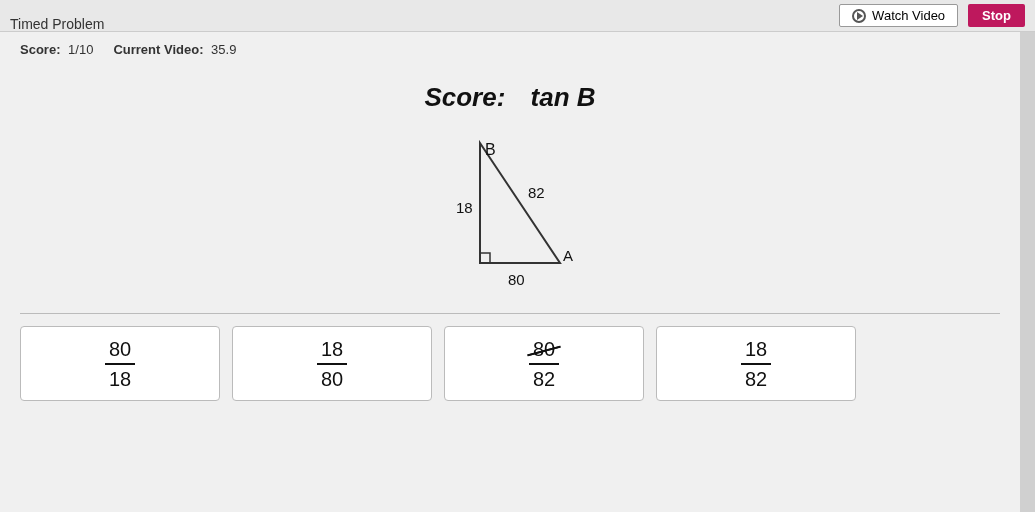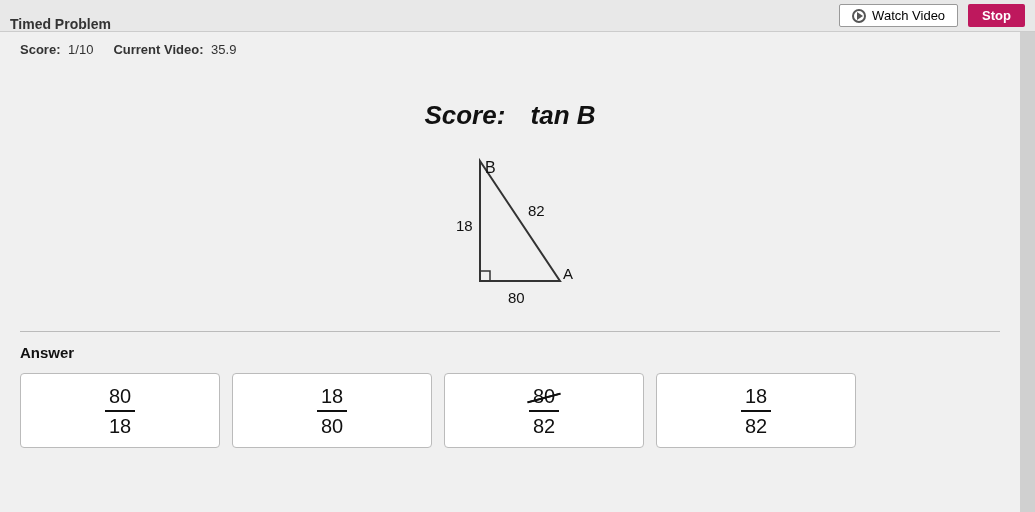--- a/index.html
+++ b/index.html
@@ -64,39 +64,39 @@
       border-radius: 2px;
     }
     .header-text {
       position: absolute;
       top: 8px;
       left: 10px;
       height: 32px;
       display: flex;
       align-items: center;
       font-size: 14px;
-      font-weight: bold;
+      font-weight: normal;
       color: #333;
     }
     .main-content {
       position: absolute;
       top: 32px;
       left: 0;
       right: 15px;
       bottom: 0;
       background: #f0f0f0;
       padding: 10px 20px;
     }
     .score-row {
       display: flex;
       align-items: center;
       gap: 20px;
       font-size: 13px;
       color: #333;
-      margin-bottom: 33px;
+      margin-bottom: 15px;
     }
     .score-row span { font-weight: normal; }
     .question-area {
       text-align: center;
       padding: 10px 0;
     }
     .question-title {
       font-size: 26px;
       font-weight: bold;
       font-style: italic;
@@ -227,21 +227,20 @@
 
         <text x="88" y="152" font-size="15" fill="#111" font-family="Arial">80</text>
 
         <text x="143" y="128" font-size="15" fill="#111" font-family="Arial">A</text>
       </svg>
     </div>
 
   </div>
 
   <div class="answer-section">
-    <div class="answer-label">Answer</div>
     <div class="answer-choices">
 
       <div class="answer-choice">
         <div class="fraction">
           <div class="numerator">80</div>
           <div class="denominator">18</div>
         </div>
       </div>
 
       <div class="answer-choice">

